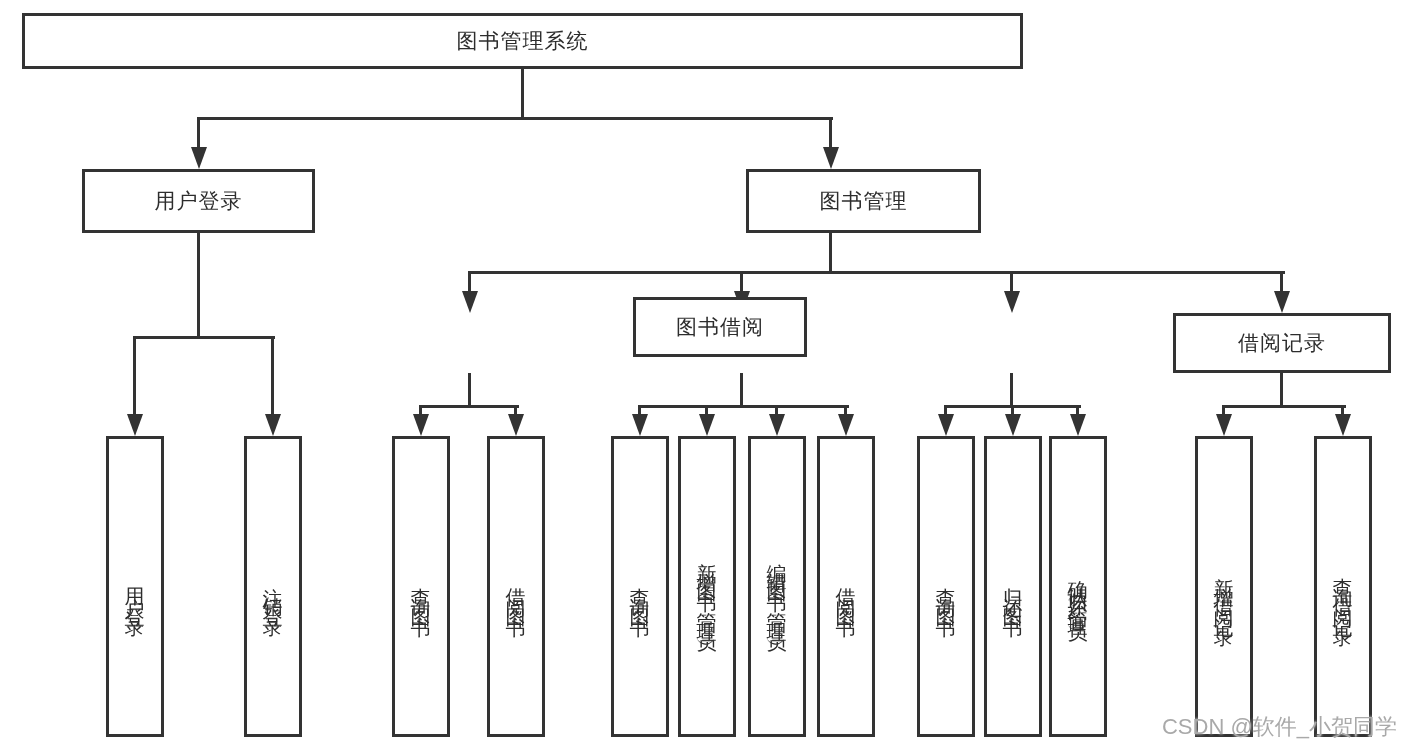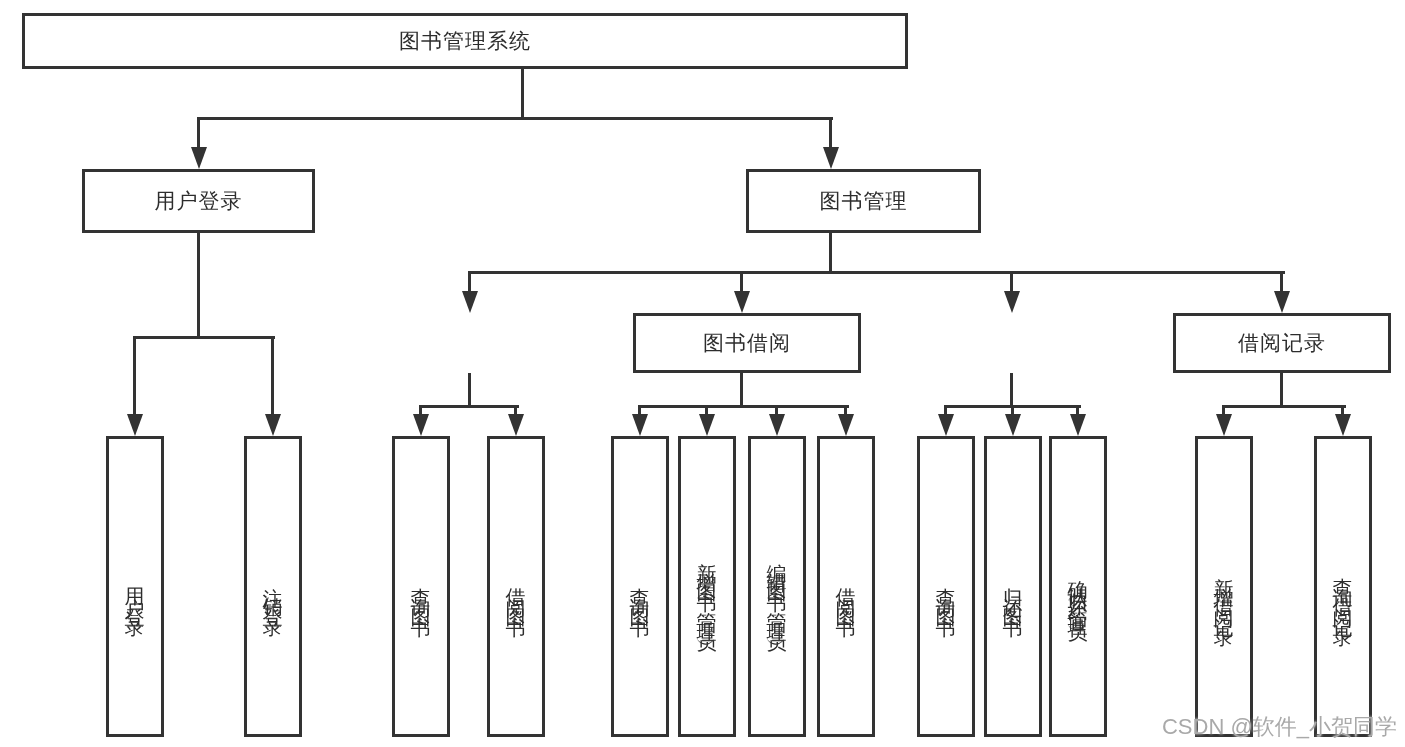--- a/index.html
+++ b/index.html
@@ -75,32 +75,32 @@
   <div class="vline" style="left:1076px;top:405px;height:11px;"></div>
   <div class="arr" style="left:1070px;top:414px;"></div>
 
   <div class="vline" style="left:1280px;top:373px;height:32px;"></div>
   <div class="hline" style="left:1222px;top:405px;width:124px;"></div>
   <div class="vline" style="left:1222px;top:405px;height:11px;"></div>
   <div class="arr" style="left:1216px;top:414px;"></div>
   <div class="vline" style="left:1341px;top:405px;height:11px;"></div>
   <div class="arr" style="left:1335px;top:414px;"></div>
 
-  <div class="box" style="left:22px;top:13px;width:886px;height:56px;">
+  <div class="box" style="left:22px;top:13px;width:1001px;height:56px;">
     <span class="hlabel">图书管理系统</span>
   </div>
 
   <div class="box" style="left:82px;top:169px;width:233px;height:64px;">
     <span class="hlabel">用户登录</span>
   </div>
   <div class="box" style="left:712px;top:169px;width:235px;height:64px;margin-left:34px;">
     <span class="hlabel">图书管理</span>
   </div>
 
-  <div class="box" style="left:633px;top:313px;width:228px;height:60px;">
+  <div class="box" style="left:633px;top:297px;width:174px;height:60px;">
     <span class="hlabel">图书借阅</span>
   </div>
   <div class="box" style="left:1173px;top:313px;width:218px;height:60px;">
     <span class="hlabel">借阅记录</span>
   </div>
 
   <div class="box" style="left:106px;top:436px;width:58px;height:301px;">
     <span class="vtext">用户登录</span>
   </div>
   <div class="box" style="left:244px;top:436px;width:58px;height:301px;">

